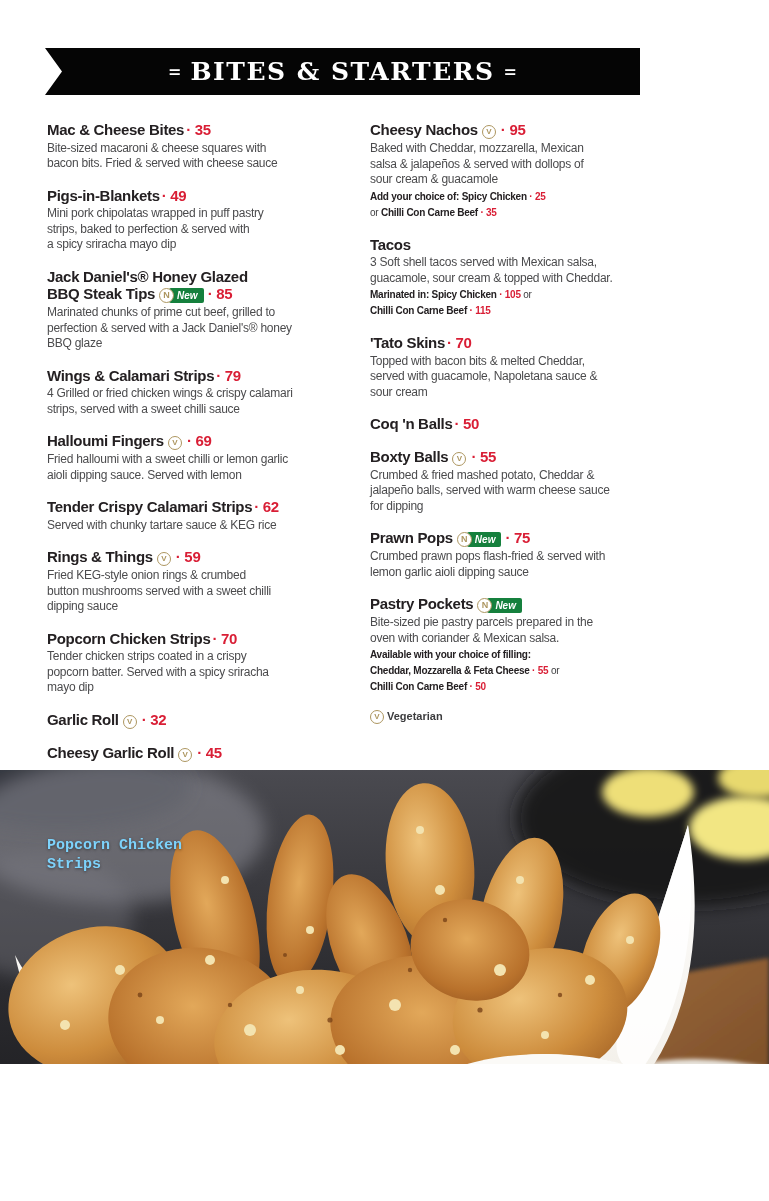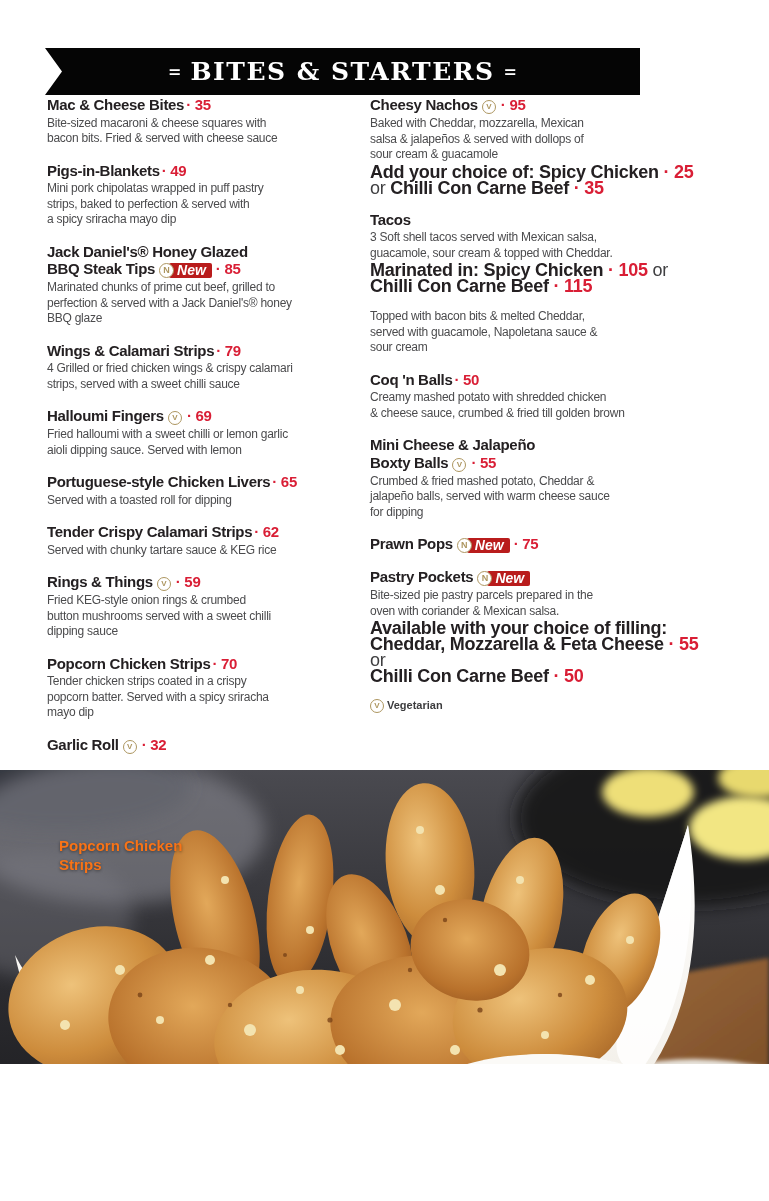--- a/index.html
+++ b/index.html
@@ -8,52 +8,52 @@
 
   
   .banner{position:absolute;left:45px;top:48px;width:595px;height:47px;background:#050505;
           clip-path:polygon(0 0,100% 0,100% 100%,0 100%,17px 50%);
           display:flex;align-items:center;justify-content:center;}
   .banner-text{color:#ffffff;font-family:"DejaVu Serif","Liberation Serif",serif;
                font-weight:bold;font-size:25px;letter-spacing:1.5px;white-space:nowrap;}
   .banner-text .eq{font-size:16px;position:relative;top:-3px;margin:0 9px;letter-spacing:0;}
 
   
-  .col{position:absolute;top:96px;}
+  .col{position:absolute;top:121px;}
   .col.left{left:47px;width:322px;}
   .col.right{left:370px;width:332px;}
   .item{margin-bottom:15px;}
   .t{font-size:15px;font-weight:bold;color:#242022;line-height:17.5px;letter-spacing:-0.3px;}
   .price{color:#d91e35;font-weight:bold;margin-left:2px;}
   .d{font-size:12px;color:#4b4b4d;line-height:15.5px;letter-spacing:-0.25px;white-space:pre-line;margin-top:2px;}
-  .x{font-size:18px;line-height:16px;letter-spacing:-0.25px;margin-top:1px;}
+  .x{font-size:10px;line-height:16px;letter-spacing:-0.25px;margin-top:1px;}
   .xb{font-weight:bold;color:#242022;}
   .xr{font-weight:bold;color:#d91e35;}
   .xn{color:#3f3f41;}
 
   
   .veg{display:inline-block;width:12px;height:12px;border:1.5px solid #ad9660;border-radius:50%;
        color:#ad9660;font-size:8px;font-weight:bold;text-align:center;line-height:12px;
        vertical-align:1px;margin:0 3px 0 4px;letter-spacing:0;}
   .newb{display:inline-flex;align-items:center;vertical-align:1px;margin:0 2px 0 4px;}
   .nb-circ{display:inline-block;width:13px;height:13px;border:1.5px solid #ad9660;border-radius:50%;
            color:#ad9660;font-size:9px;font-weight:bold;text-align:center;line-height:13px;
            background:#fff;position:relative;z-index:1;letter-spacing:0;}
-  .nb-tag{display:inline-block;background:#b91c1c;color:#ffffff;font-size:14px;font-style:italic;
+  .nb-tag{display:inline-block;background:#15803d;color:#ffffff;font-size:10px;font-style:italic;
           font-weight:bold;line-height:13px;padding:1px 6px 1px 8px;margin-left:-5px;
           border-radius:2px;letter-spacing:0;}
 
   .legend{margin-top:0;font-size:11px;font-weight:bold;color:#3c3c3e;}
   .legend .veg{margin-left:0;}
 
   
   .photo{position:absolute;left:0;top:770px;width:769px;height:431px;overflow:hidden;background:#222;}
   .photo svg{display:block;}
-  .caption{position:absolute;left:59px;top:66px;color:#f97316;font-weight:bold;font-size:15px;
-           line-height:19px;white-space:pre-line;text-shadow:0 1px 3px rgba(0,0,0,.45);}
+  .caption{position:absolute;left:47px;top:66px;color:#7dd3fc;font-weight:bold;font-size:15px;
+           line-height:19px;white-space:pre-line;text-shadow:0 1px 3px rgba(0,0,0,.45);font-family:Liberation Mono, monospace;}
 </style>
 </head>
 <body>
 
 <div class="page">
 
   <div class="banner">
     <div class="banner-text"><span class="eq">=</span><span>BITES &amp; STARTERS</span><span class="eq">=</span></div>
   </div>
 
@@ -88,24 +88,20 @@
       <div class="d">4 Grilled or fried chicken wings &amp; crispy calamari
 strips, served with a sweet chilli sauce</div>
     </div>
 
     <div class="item">
       <div class="t"><span>Halloumi Fingers</span><span class="veg">V</span><span class="price">· 69</span></div>
       <div class="d">Fried halloumi with a sweet chilli or lemon garlic
 aioli dipping sauce. Served with lemon</div>
     </div>
 
-    <div class="item">
-      <div class="t"><span>Portuguese-style Chicken Livers</span><span class="price">· 65</span></div>
-      <div class="d">Served with a toasted roll for dipping</div>
-    </div>
 
     <div class="item">
       <div class="t"><span>Tender Crispy Calamari Strips</span><span class="price">· 62</span></div>
       <div class="d">Served with chunky tartare sauce &amp; KEG rice</div>
     </div>
 
     <div class="item">
       <div class="t"><span>Rings &amp; Things</span><span class="veg">V</span><span class="price">· 59</span></div>
       <div class="d">Fried KEG-style onion rings &amp; crumbed
 button mushrooms served with a sweet chilli
@@ -146,44 +142,44 @@
       <div class="t"><span>Tacos</span></div>
       <div class="d">3 Soft shell tacos served with Mexican salsa,
 guacamole, sour cream &amp; topped with Cheddar.</div>
       <div class="x">
         <div><span class="xb">Marinated in: Spicy Chicken</span><span class="xr"> · 105</span><span class="xn"> or</span></div>
         <div><span class="xb">Chilli Con Carne Beef</span><span class="xr"> · 115</span></div>
       </div>
     </div>
 
     <div class="item">
+      <div class="t"><span>'Tato Skins</span><span class="price">· 70</span></div>
       <div class="d">Topped with bacon bits &amp; melted Cheddar,
 served with guacamole, Napoletana sauce &amp;
 sour cream</div>
     </div>
 
     <div class="item">
       <div class="t"><span>Coq 'n Balls</span><span class="price">· 50</span></div>
-      <div class="d">Creamy mashed potato with shredded chicken
-&amp; cheese sauce, crumbed &amp; fried till golden brown</div>
-    </div>
-
-    <div class="item">
-      <div class="t"><span>Mini Cheese &amp; Jalapeño</span></div>
+    </div>
+
+    <div class="item">
       <div class="t"><span>Boxty Balls</span><span class="veg">V</span><span class="price">· 55</span></div>
       <div class="d">Crumbed &amp; fried mashed potato, Cheddar &amp;
 jalapeño balls, served with warm cheese sauce
 for dipping</div>
     </div>
 
     <div class="item">
       <div class="t"><span>Prawn Pops</span><span class="newb">
             <span class="nb-circ">N</span>
             <span class="nb-tag">New</span>
           </span><span class="price">· 75</span></div>
+      <div class="d">Crumbed prawn pops flash-fried &amp; served with
+lemon garlic aioli dipping sauce</div>
     </div>
 
     <div class="item">
       <div class="t"><span>Pastry Pockets</span><span class="newb">
             <span class="nb-circ">N</span>
             <span class="nb-tag">New</span>
           </span></div>
       <div class="d">Bite-sized pie pastry parcels prepared in the
 oven with coriander &amp; Mexican salsa.</div>
       <div class="x">

